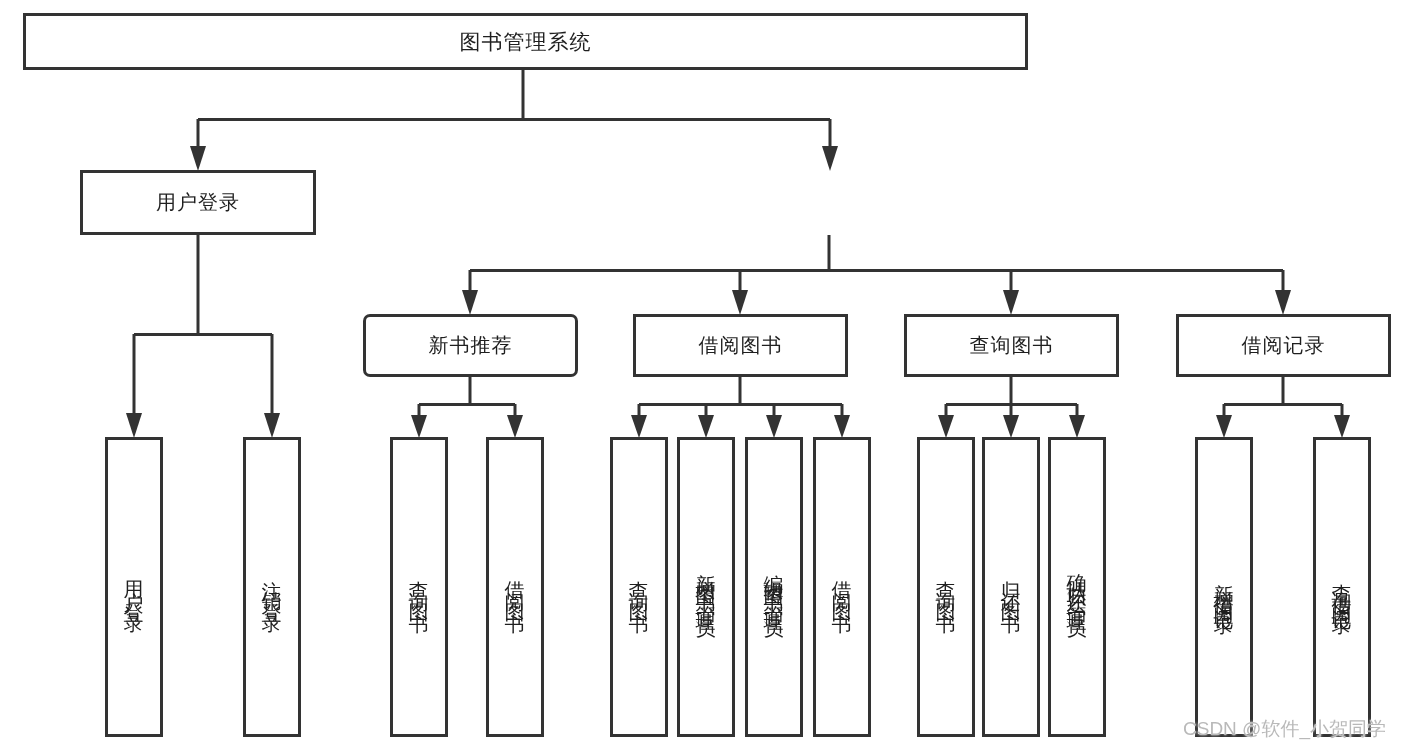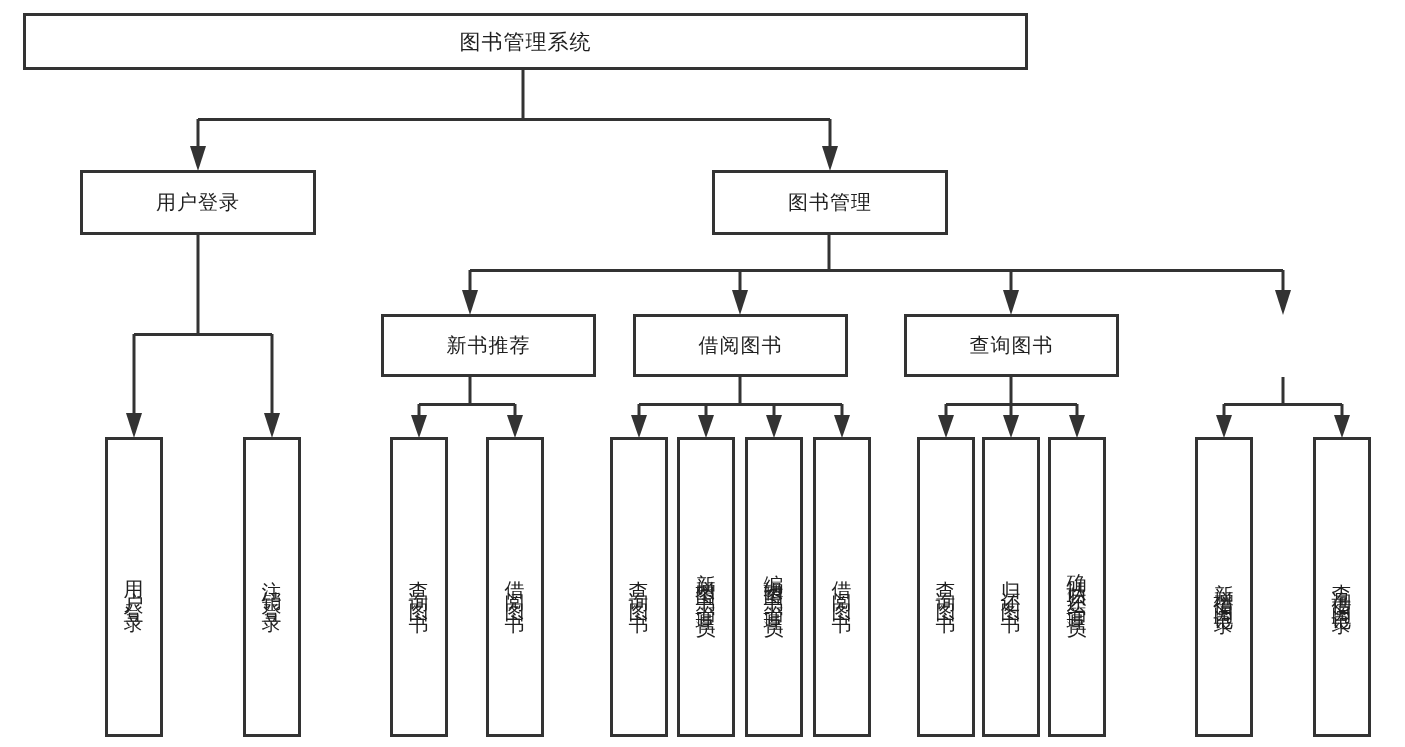--- a/index.html
+++ b/index.html
@@ -21,21 +21,21 @@
     display: flex;
     align-items: center;
     justify-content: center;
     text-align: center;
   }
   .hbox { font-size: 20px; letter-spacing: 1px; }
   .root-box { left: 23px; top: 13px; width: 1005px; height: 57px; font-size: 21px; }
   .l2-login { left: 80px;  top: 170px; width: 236px; height: 65px; }
   .l2-mgmt  { left: 712px; top: 170px; width: 236px; height: 65px; }
   .l3 { top: 314px; width: 215px; height: 63px; }
-  .l3-recommend { left: 381px; }
+  .l3-recommend { left: 363px; border-radius: 7px; }
   .l3-borrow    { left: 633px; }
   .l3-current   { left: 904px; }
   .l3-records   { left: 1176px; }
   .vbox { top: 437px; width: 58px; height: 300px; }
   .vbox span {
     writing-mode: vertical-rl;
     font-size: 20px;
     letter-spacing: 0.55em;
     color: #1f1f1f;
     line-height: 1;
@@ -143,33 +143,33 @@
     </g>
   </svg>
 
   <div class="node hbox root-box">
     <span>图书管理系统</span>
   </div>
 
   <div class="node hbox l2-login">
     <span>用户登录</span>
   </div>
-  <div class="node hbox l2-mgmt">
-    <span>图书管理</span>
-  </div>
 
   <div class="node hbox l3 l3-recommend">
     <span>新书推荐</span>
   </div>
   <div class="node hbox l3 l3-borrow">
     <span>借阅图书</span>
   </div>
   <div class="node hbox l3 l3-current">
     <span>查询图书</span>
   </div>
+  <div class="node hbox l3 l3-records">
+    <span>借阅记录</span>
+  </div>
 
   <div class="node vbox v-login1">
     <span>用户登录</span>
   </div>
   <div class="node vbox v-login2">
     <span>注销登录</span>
   </div>
 
   <div class="node vbox v-a1">
     <span>查询图书</span>
@@ -201,14 +201,15 @@
     <span>确认归还（管理员）</span>
   </div>
 
   <div class="node vbox long v-d1">
     <span>新增借阅记录</span>
   </div>
   <div class="node vbox long v-d2">
     <span>查询借阅记录</span>
   </div>
 
+  <div class="watermark">CSDN @软件_小贺同学</div>
 
 </div>
 
 </body></html>

